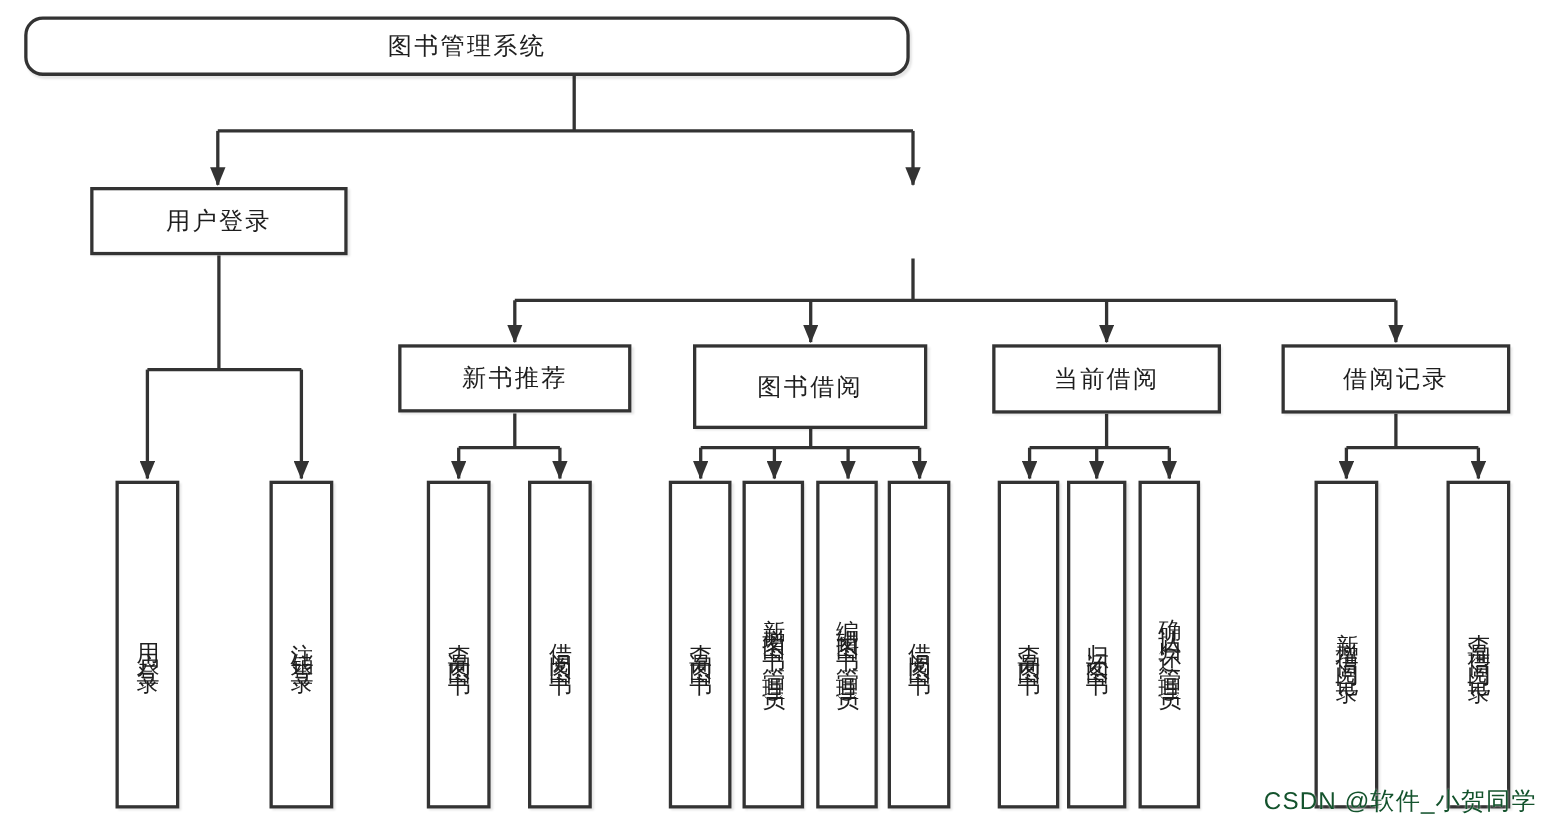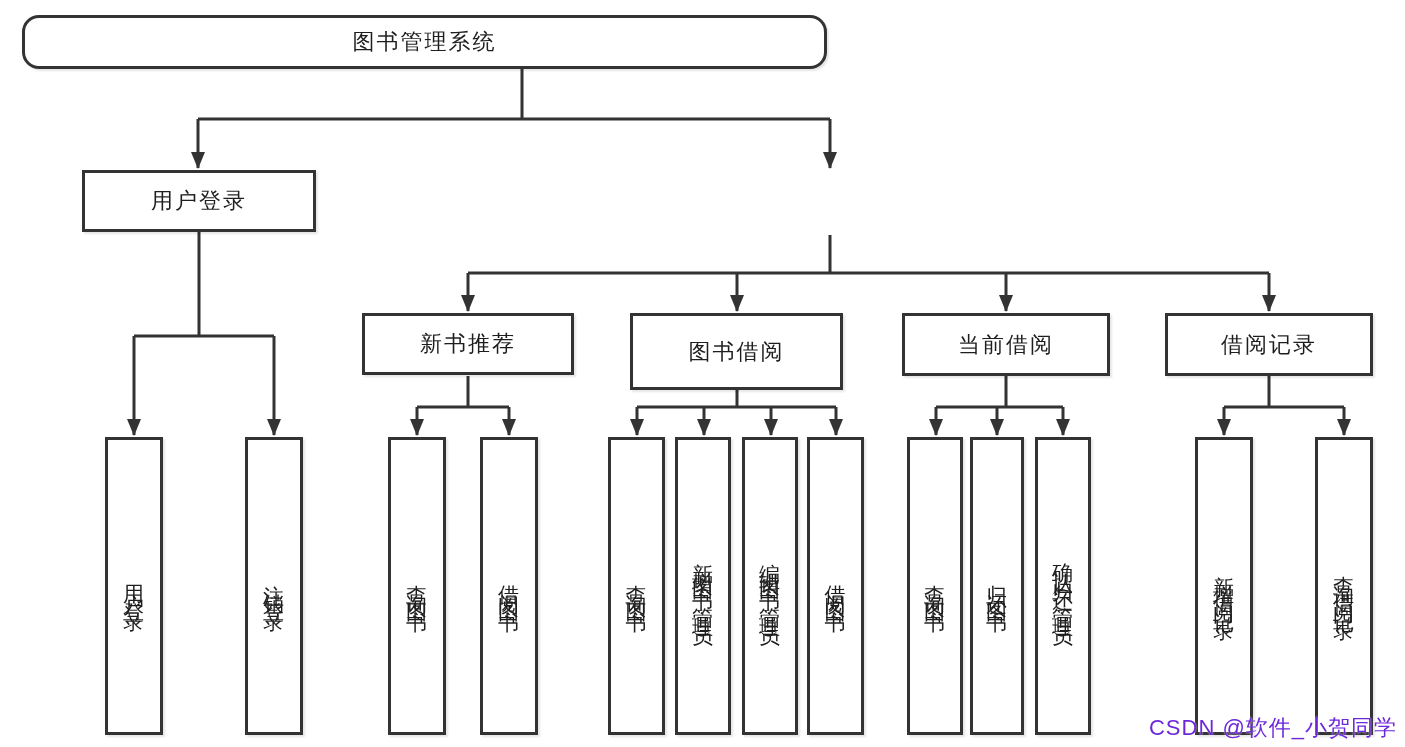--- a/index.html
+++ b/index.html
@@ -43,21 +43,21 @@
     font-size: 21px;
     line-height: 1;
     letter-spacing: 9px;
     white-space: normal;
   }
   .watermark {
     position: absolute;
     right: 8px;
     bottom: 4px;
     font-size: 22px;
-    color: #6d28d9;
+    color: #14532d;
     letter-spacing: 1px;
     z-index: 10;
     text-shadow: 0 0 2px rgba(255,255,255,0.9);
   }
 </style>
 </head>
 <body>
 
 <div class="canvas">
 

